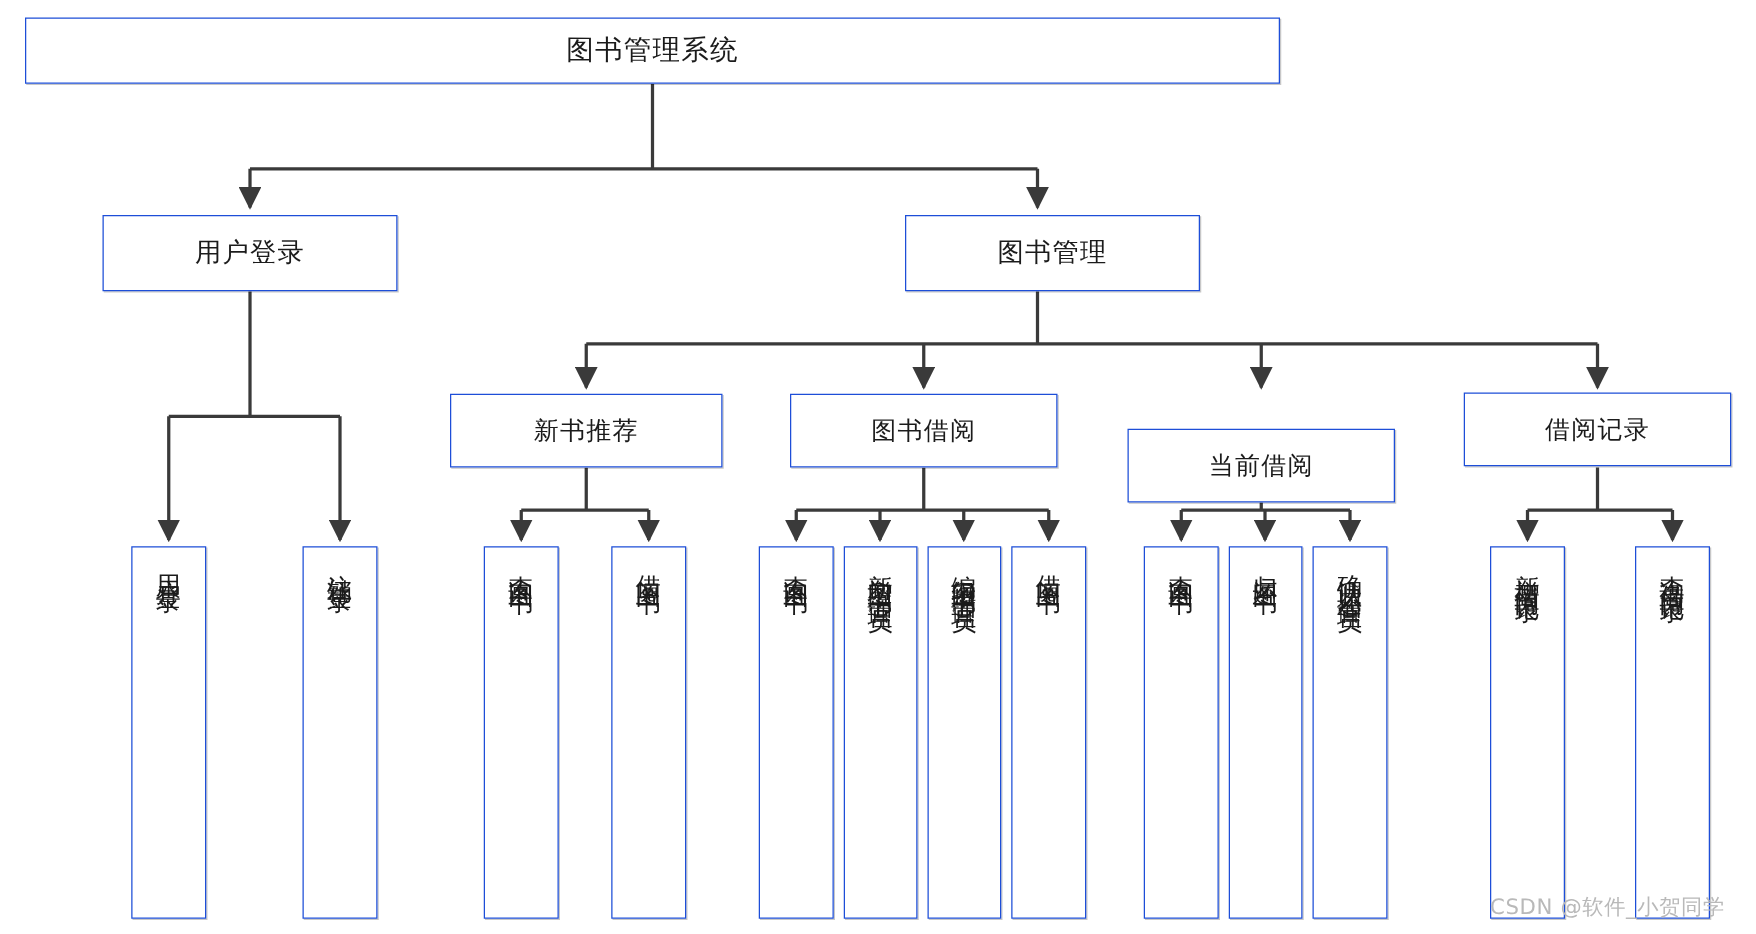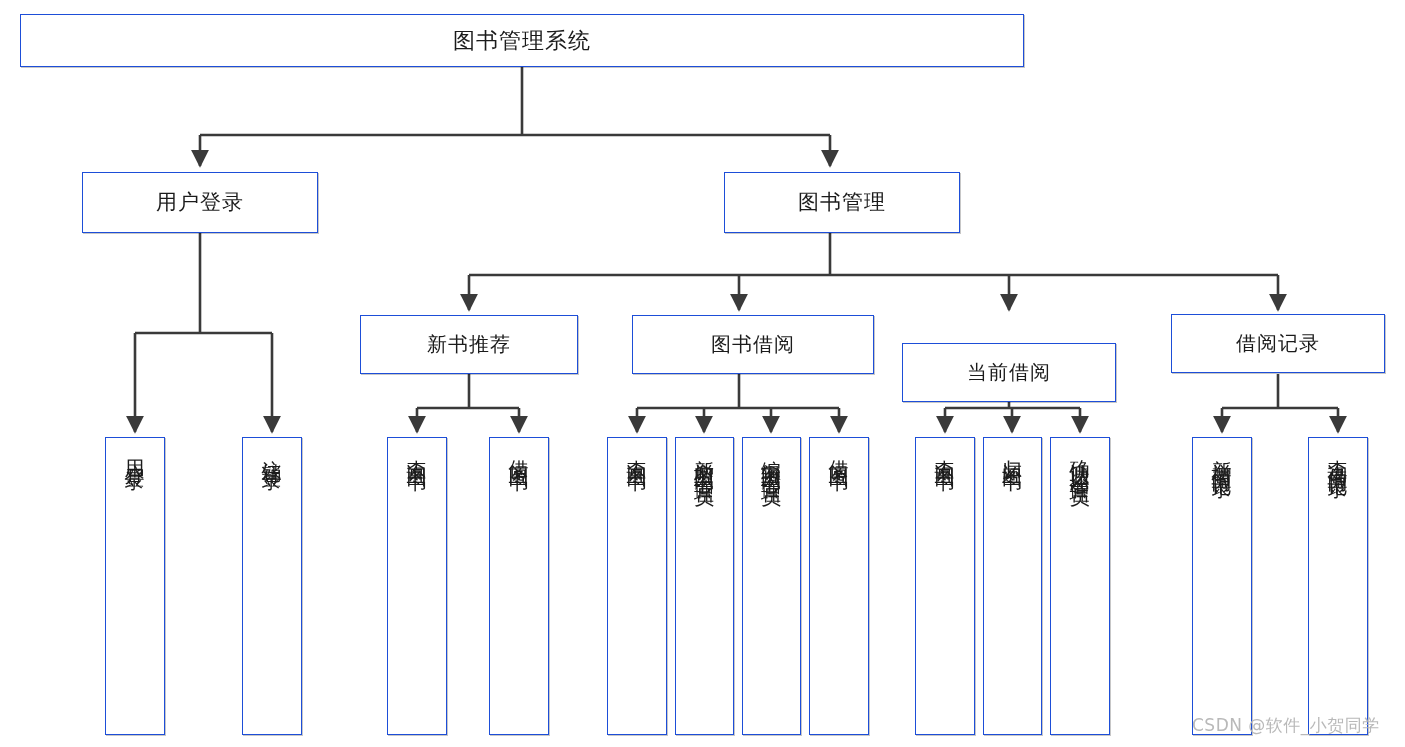--- a/index.html
+++ b/index.html
@@ -133,21 +133,21 @@
   <div class="node level2" style="left:82px; top:172px; width:236px; height:61px;">
     <span class="node-label">用户登录</span>
   </div>
   <div class="node level2" style="left:712px; top:172px; width:236px; height:61px;margin-left:12px;">
     <span class="node-label">图书管理</span>
   </div>
 
   <div class="node level3" style="left:360px; top:315px; width:218px; height:59px;">
     <span class="node-label">新书推荐</span>
   </div>
-  <div class="node level3" style="left:632px; top:315px; width:242px; height:59px;">
+  <div class="node level3" style="left:632px; top:315px; width:214px; height:59px;">
     <span class="node-label">图书借阅</span>
   </div>
   <div class="node level3" style="left:902px; top:315px; width:214px; height:59px;margin-top:28px;">
     <span class="node-label">当前借阅</span>
   </div>
   <div class="node level3" style="left:1171px; top:314px; width:214px; height:59px;">
     <span class="node-label">借阅记录</span>
   </div>
 
   <div class="node leaf" style="left:105px; top:437px; width:60px; height:298px;">

